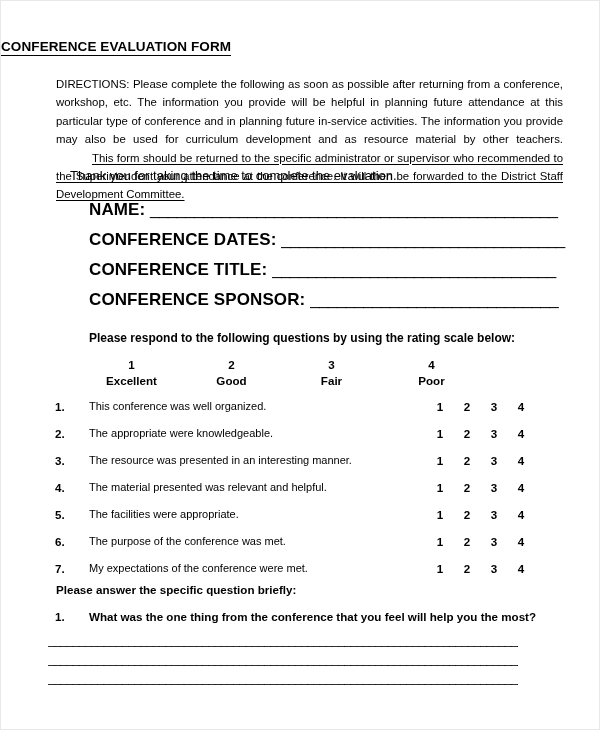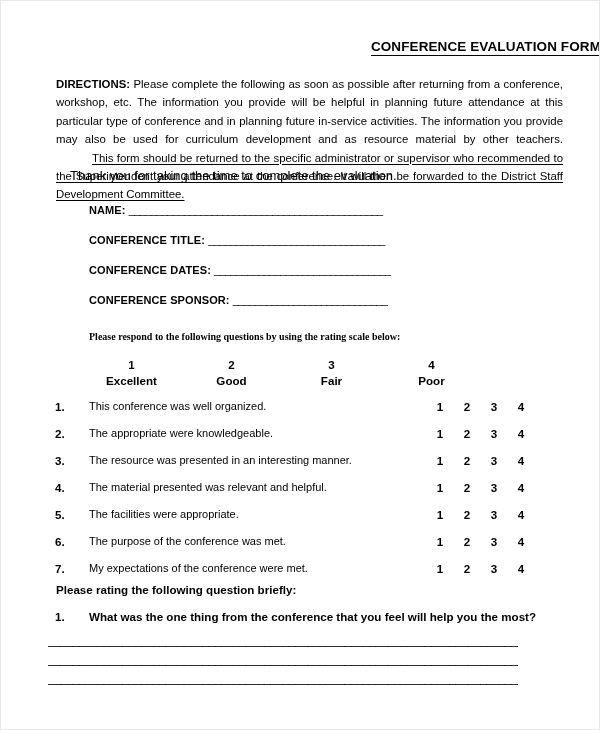--- a/index.html
+++ b/index.html
@@ -20,42 +20,42 @@
     box-sizing: border-box;
     overflow: hidden;
   }
 
   
   .doc-title {
     position: absolute;
     left: 0;
     top: 38px;
     width: 600px;
-    text-align: right;
+    text-align: left;
     font-size: 13.5px;
     font-weight: bold;
     letter-spacing: 0.1px;
   }
   .doc-title span {
     border-bottom: 1.6px solid #000;
     padding-bottom: 1px;
   }
 
   
   .directions {
     position: absolute;
     left: 55px;
     top: 74px;
     width: 507px;
     font-size: 11.4px;
     line-height: 18.4px;
     text-align: justify;
     text-justify: inter-word;
   }
-  .directions b.lead { font-weight: bold; }
+  .directions b.lead { font-weight: normal; }
   .directions .uline {
     text-decoration: underline;
     text-underline-offset: 2px;
     margin-left: 36px;
   }
   .thanks {
     position: absolute;
     left: 69px;
     top: 166px;
     font-size: 13px;
@@ -63,40 +63,40 @@
   }
 
   
   .fields {
     position: absolute;
     left: 88px;
     top: 201px;
     width: 460px;
   }
   .field-row {
-    font-size: 11px;
+    font-size: 17px;
     font-weight: bold;
     line-height: 16px;
     margin-bottom: 14px;
     white-space: nowrap;
     letter-spacing: 0.1px;
+    text-align: center;
   }
   .field-row .fill {
     font-weight: normal;
     letter-spacing: -0.6px;
   }
 
   
   .respond-line {
     position: absolute;
     left: 88px;
     top: 330px;
-    font-size: 10px;
-    font-weight: bold;
-    font-family: Liberation Serif, serif;
+    font-size: 12px;
+    font-weight: bold;
   }
 
   .scale-head {
     position: absolute;
     left: 0;
     top: 356px;
     width: 600px;
     height: 34px;
   }
   .scale-col {
@@ -201,25 +201,25 @@
   </div>
 
   <div class="thanks">Thank you for taking the time to complete the evaluation.</div>
 
   <div class="fields">
     <div class="field-row">
       <span>NAME:</span>
       <span class="fill">______________________________________________</span>
     </div>
     <div class="field-row">
+      <span>CONFERENCE DATES:</span>
+      <span class="fill">________________________________</span>
+    </div>
+    <div class="field-row">
       <span>CONFERENCE TITLE:</span>
-      <span class="fill">________________________________</span>
-    </div>
-    <div class="field-row">
-      <span>CONFERENCE DATES:</span>
       <span class="fill">________________________________</span>
     </div>
     <div class="field-row">
       <span>CONFERENCE SPONSOR:</span>
       <span class="fill">____________________________</span>
     </div>
   </div>
 
   <div class="respond-line">Please respond to the following questions by using the rating scale below:</div>
 
@@ -316,21 +316,21 @@
       <span class="q-scale">
         <span>1</span>
         <span>2</span>
         <span>3</span>
         <span>4</span>
       </span>
     </div>
 
   </div>
 
-  <div class="brief-heading">Please rating the following question briefly:</div>
+  <div class="brief-heading">Please answer the specific question briefly:</div>
   <div class="brief-q brief-q-num">1.</div>
   <div class="brief-q brief-q-text">What was the one thing from the conference that you feel will help you the most?</div>
 
   <div class="answer-lines">
     <div class="answer-line">______________________________________________________________________________</div>
     <div class="answer-line">______________________________________________________________________________</div>
     <div class="answer-line">______________________________________________________________________________</div>
   </div>
 
 </div>

